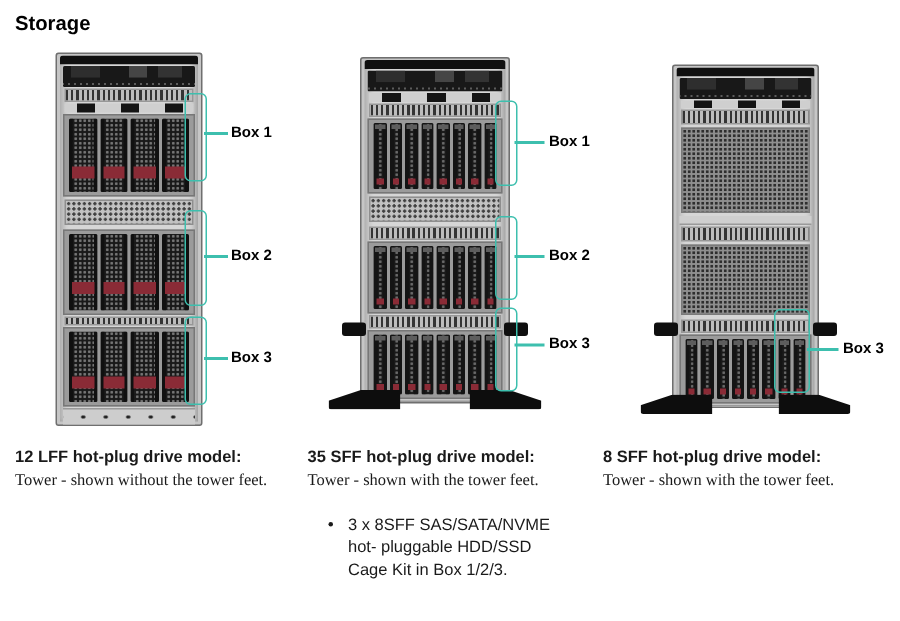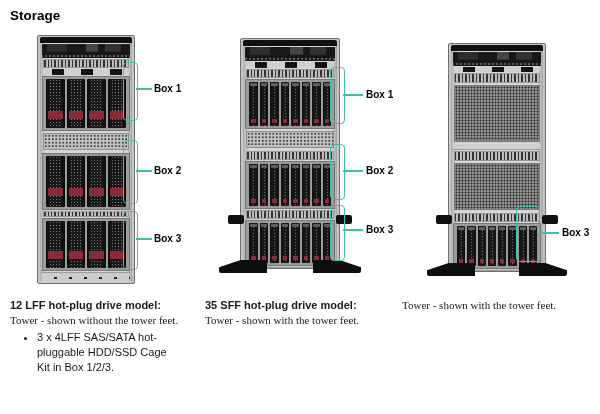--- a/index.html
+++ b/index.html
@@ -278,24 +278,25 @@
     <div class="foot r"></div>
   </div>
 
   <div class="bracket" style="left:516px;top:206px;width:22px;height:54px;"></div>
   <div class="cline" style="left:538px;top:232px;width:21px;"></div>
   <div class="clabel" style="left:562px;top:227px;">Box 3</div>
 
   <div class="col c1">
     <p class="dh">12 LFF hot-plug drive model:</p>
     <p class="db">Tower - shown without the tower feet.</p>
-    <ul class="dl">
-      <li>3 x 4LFF SAS/SATA hot-pluggable HDD/SSD Cage Kit in Box 1/2/3.</li>
-    </ul>
   </div>
   <div class="col c2">
     <p class="dh">35 SFF hot-plug drive model:</p>
     <p class="db">Tower - shown with the tower feet.</p>
+    <ul class="dl gap-big">
+      <li>3 x 8SFF SAS/SATA/NVME hot- pluggable HDD/SSD Cage Kit in Box 1/2/3.</li>
+    </ul>
   </div>
   <div class="col c3">
+    <p class="dh">8 SFF hot-plug drive model:</p>
     <p class="db">Tower - shown with the tower feet.</p>
   </div>
 </div>
 
 </body></html>

